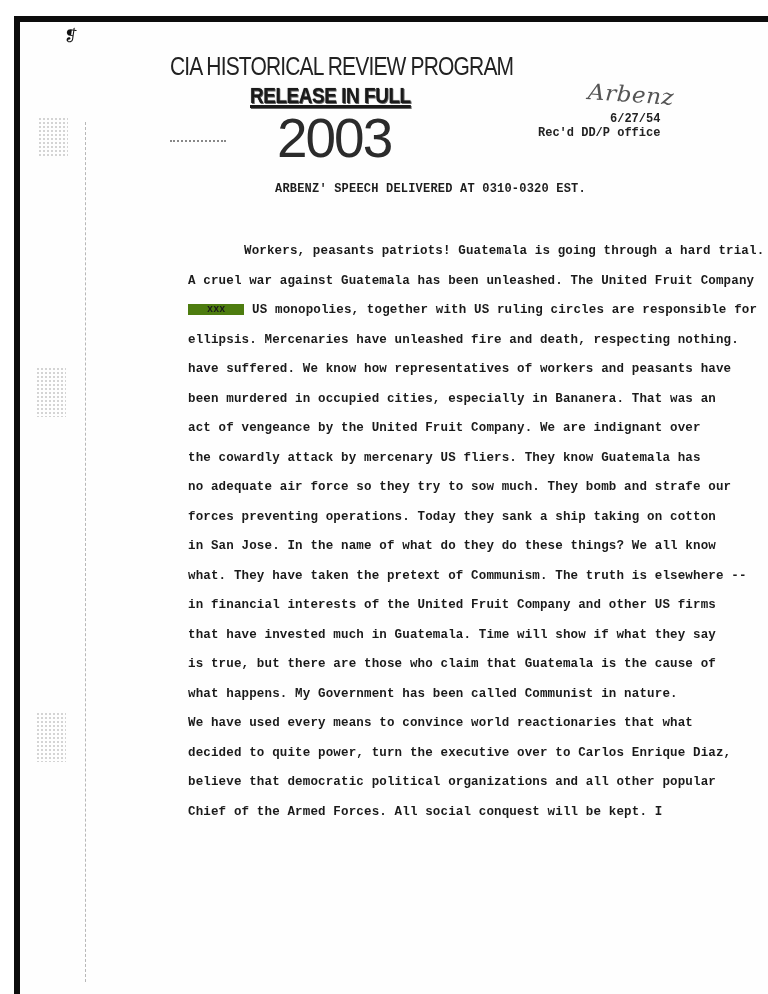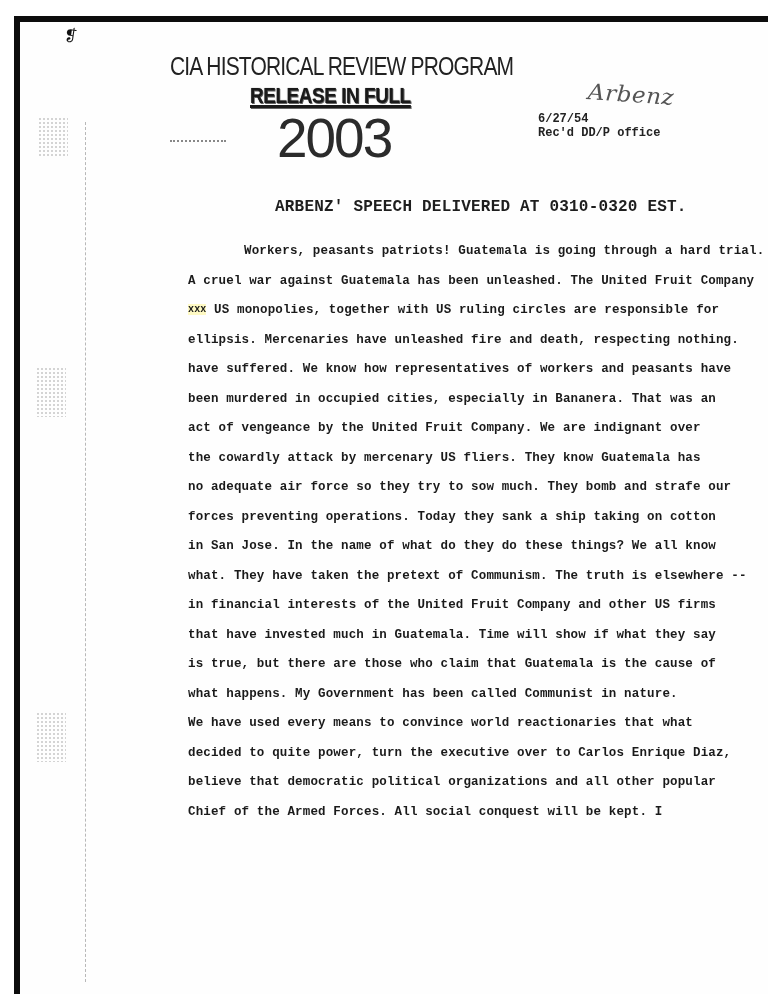--- a/index.html
+++ b/index.html
@@ -129,28 +129,29 @@
       letter-spacing: 0.5px;
     }
     .received-block {
       position: absolute;
       left: 518px;
       top: 90px;
       font-size: 12px;
       line-height: 14px;
       font-weight: bold;
       color: #222;
+      text-align: right;
     }
     .received-block div { white-space: nowrap; }
 
     .doc-heading {
       position: absolute;
       left: 255px;
-      top: 176px;
-      font-size: 16px;
+      top: 160px;
+      font-size: 12px;
       font-weight: bold;
       color: #1e1e1e;
       white-space: nowrap;
       letter-spacing: 0.2px;
     }
 
     .body-text {
       position: absolute;
       left: 168px;
       top: 215px;
@@ -160,23 +161,23 @@
       height: 29.5px;
       font-size: 12.5px;
       font-weight: bold;
       color: #1a1a1a;
       white-space: nowrap;
       letter-spacing: 0.15px;
       line-height: 29.5px;
     }
     .body-line.indent { padding-left: 56px; }
     .strike {
-      background: #fef9c3;
-      color: #1a1a1a;
-      padding: 0 0;
+      background: #4d7c0f;
+      color: #1a1a1a;
+      padding: 0 19px;
       font-size: 10px;
       line-height: 10px;
       vertical-align: middle;
     }
   </style>
 </head>
 <body>
 
 <div class="frame-top"></div>
 <div class="frame-left"></div>

